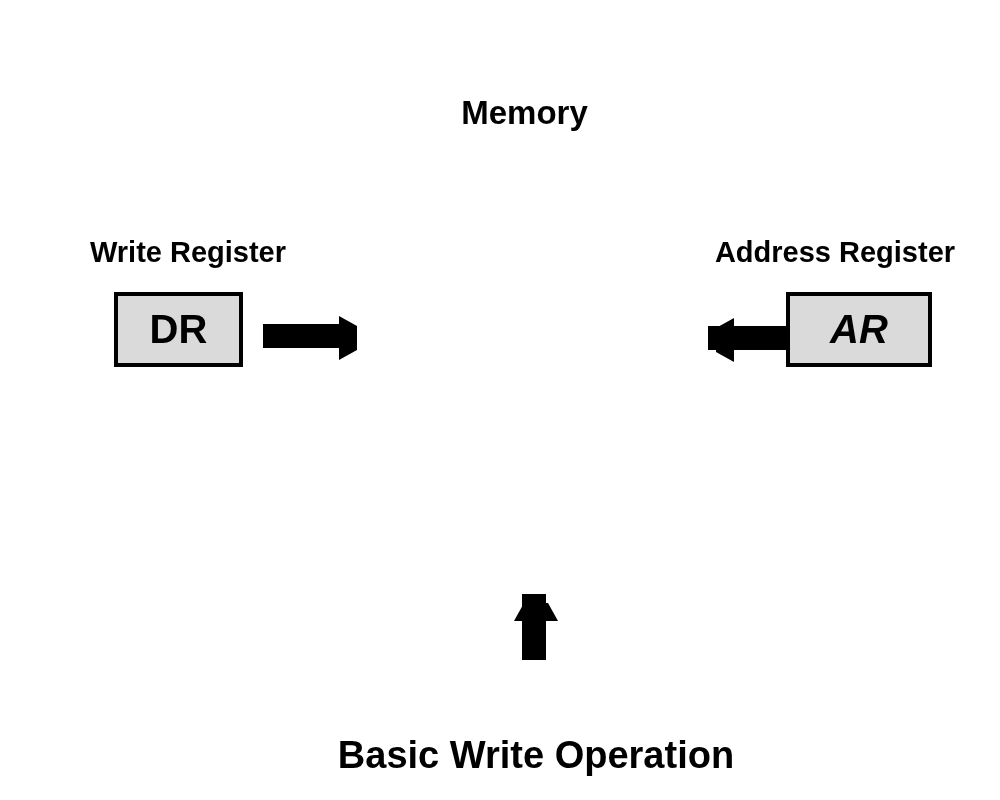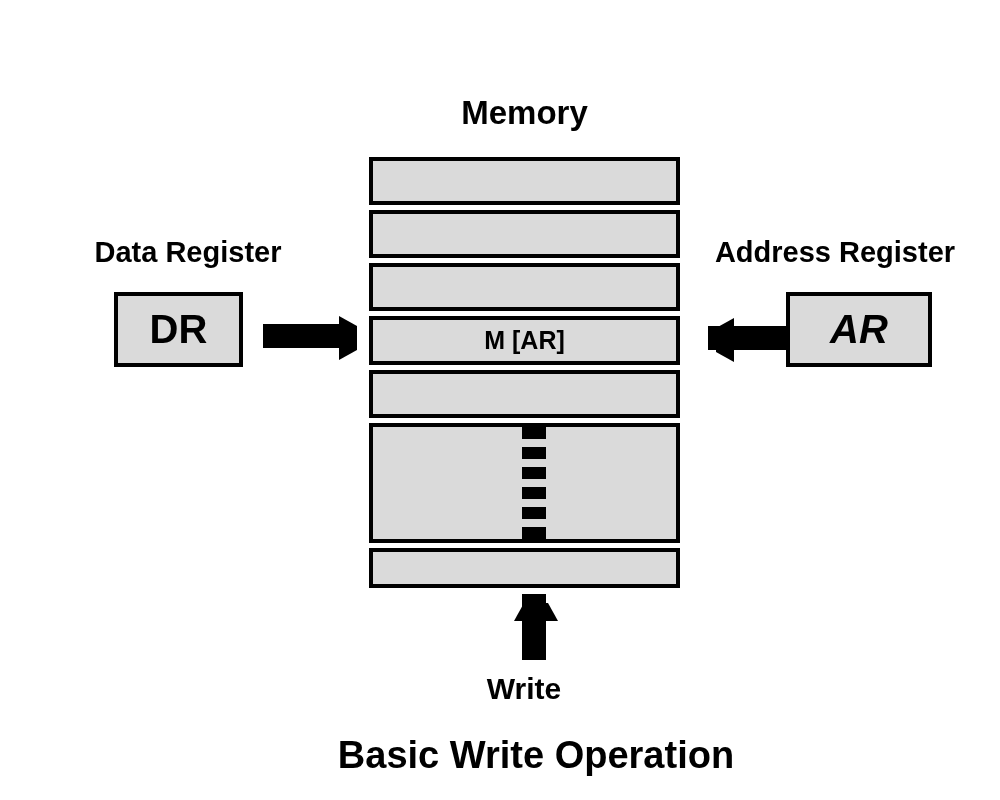--- a/index.html
+++ b/index.html
@@ -123,45 +123,22 @@
     font-size: 38px;
   }
 </style>
 </head>
 <body>
 
 <div class="stage">
 
   <div class="mem-title">Memory</div>
 
-  <div class="mem-col">
-    <div class="mrow r-std">
-      <span></span>
-    </div>
-    <div class="mrow r-std">
-      <span></span>
-    </div>
-    <div class="mrow r-std">
-      <span></span>
-    </div>
-    <div class="mrow r-mar">
-      <span>M [AR]</span>
-    </div>
-    <div class="mrow r-std">
-      <span></span>
-    </div>
-    <div class="mrow r-big">
-      <div class="dash"></div>
-    </div>
-    <div class="mrow r-short">
-      <span></span>
-    </div>
-  </div>
 
-  <div class="reg-label left">Data Register</div>
+  <div class="reg-label left">Write Register</div>
   <div class="reg-box dr">
     <span>DR</span>
   </div>
   <div>
     <div class="a-line dr-line"></div>
     <div class="a-head dr-head"></div>
   </div>
 
   <div class="reg-label right">Address Register</div>
   <div class="reg-box ar">
@@ -169,17 +146,16 @@
   </div>
   <div>
     <div class="a-line ar-line"></div>
     <div class="a-head ar-head"></div>
   </div>
 
   <div>
     <div class="a-line w-line"></div>
     <div class="a-head w-head"></div>
   </div>
-  <div class="write-label">Write</div>
 
   <div class="caption">Basic Write Operation</div>
 
 </div>
 
 </body></html>

